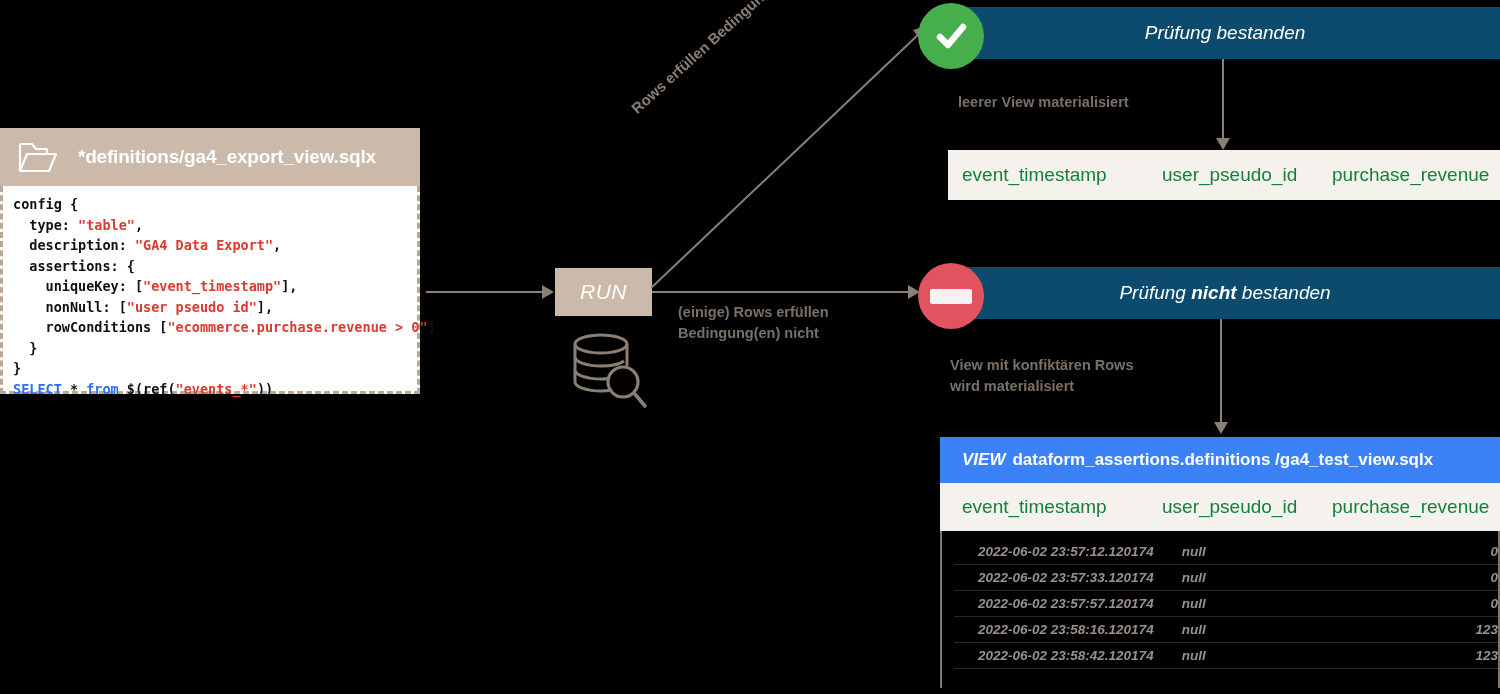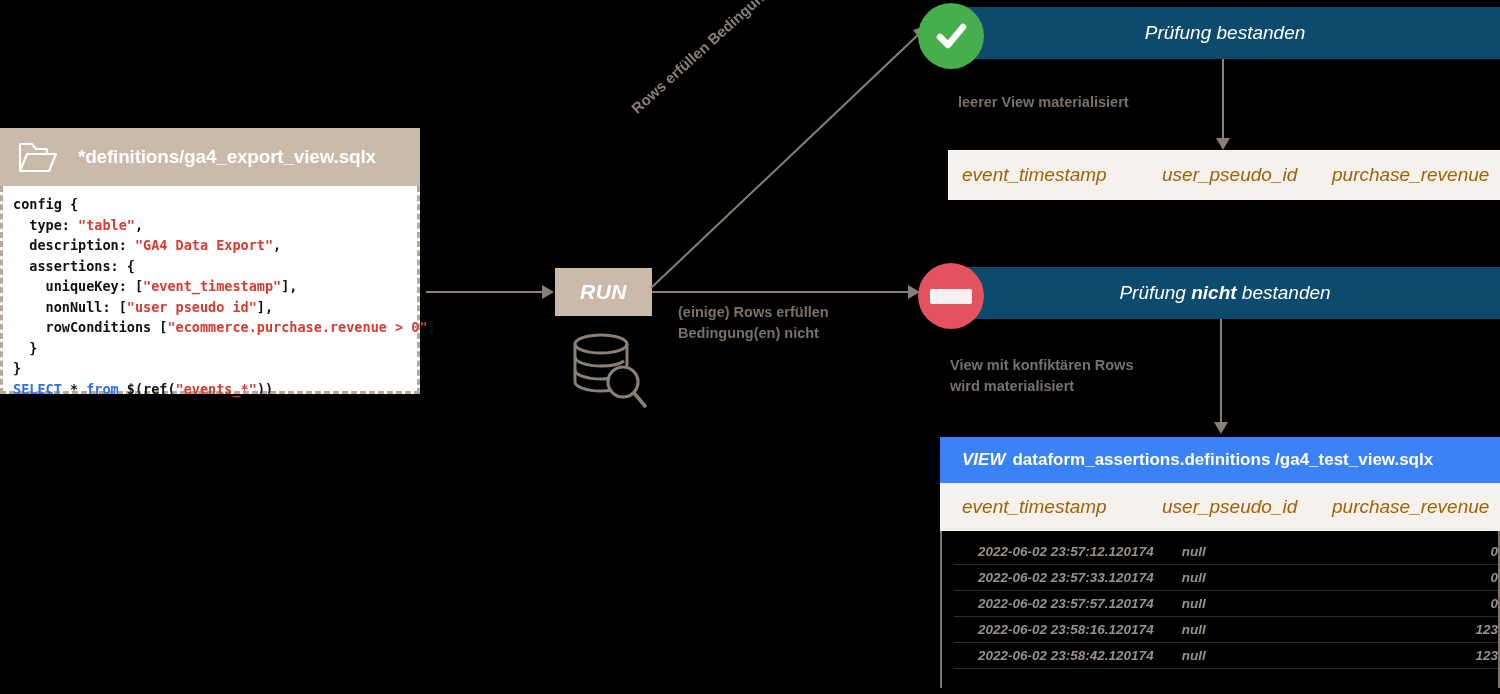--- a/index.html
+++ b/index.html
@@ -56,21 +56,21 @@
     height: 208px;
   }
   .s-str { color: #d93b30; }
   .s-kw  { color: #2a6ff0; }
 
   
   #run-box {
     left: 555px; top: 268px;
     width: 97px; height: 48px;
     background: #cbb9a9;
-    display: flex; align-items: center; justify-content: center; font-weight: bold;
+    display: flex; align-items: center; justify-content: center;
   }
   #run-label {
     color: #ffffff;
     font-style: italic;
     font-size: 21px;
     letter-spacing: 0.5px;
   }
   #db-icon { left: 565px; top: 330px; width: 86px; height: 84px; }
 
   
@@ -152,22 +152,21 @@
   }
 
   
   .tbl-head {
     background: #f5f2ee;
     display: flex;
     align-items: center;
     box-sizing: border-box;
   }
   .th {
-    color: #a16207;
-    font-style: italic;
+    color: #15803d;
     font-size: 19px;
     white-space: nowrap;
   }
   #empty-table { left: 948px; top: 150px; width: 552px; height: 50px; }
   .col-a { width: 214px; padding-left: 14px; box-sizing: border-box; }
   .col-b { width: 170px; box-sizing: border-box; }
   .col-c { width: 168px; box-sizing: border-box; }
 
   #view-card { left: 940px; top: 437px; width: 560px; }
   #view-card-header {

